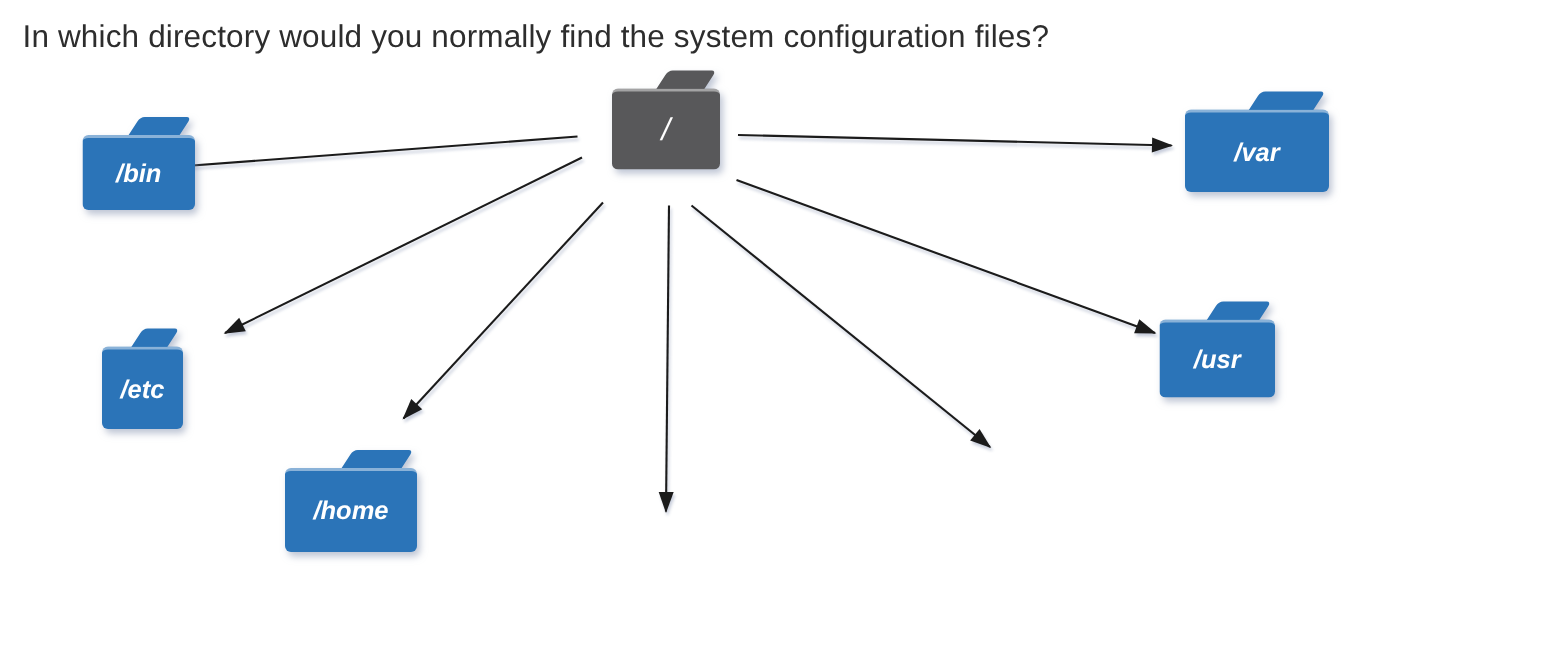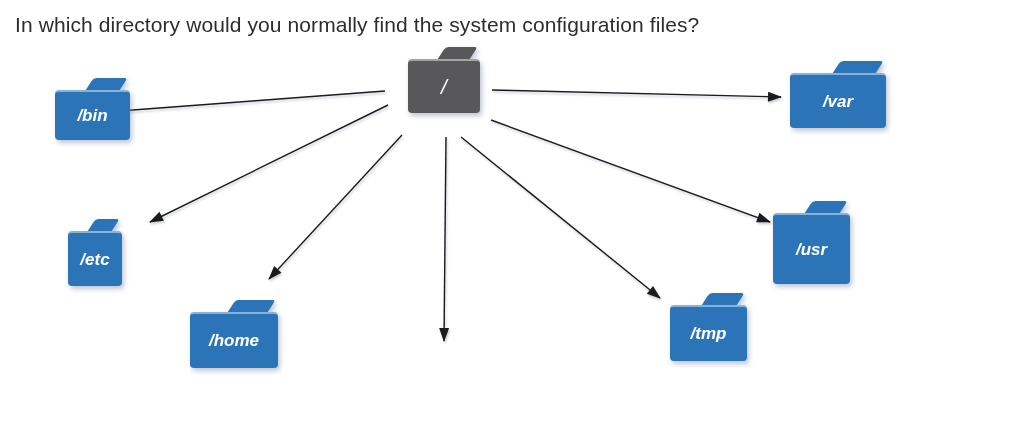--- a/index.html
+++ b/index.html
@@ -73,21 +73,21 @@
     font-size: 21px;
     font-weight: normal;
   }
   
   .f-root { left: 408px; top: 59px;  width: 72px; height: 54px; }
   .f-bin  { left: 27px;  top: 90px;  width: 75px; height: 50px; margin-left: 28px; }
   .f-etc  { left: 68px;  top: 231px; width: 54px; height: 55px; }
   .f-home { left: 190px; top: 312px; width: 88px; height: 56px; }
   .f-opt  { left: 407px; top: 374px; width: 78px; height: 55px; }
   .f-tmp  { left: 670px; top: 305px; width: 77px; height: 56px; }
-  .f-usr  { left: 773px; top: 213px; width: 77px; height: 71px; }
+  .f-usr  { left: 773px; top: 213px; width: 77px; height: 52px; }
   .f-var  { left: 790px; top: 73px;  width: 96px; height: 55px; }
 </style>
 </head>
 <body>
 
 <div class="stage">
 
   <div class="question">In which directory would you normally find the system configuration files?</div>
 
   <svg class="arrows" viewBox="0 0 1029 442" xmlns="http://www.w3.org/2000/svg">
@@ -125,25 +125,20 @@
     <span class="flabel">/etc</span>
   </div>
 
   <div class="folder dir f-home">
     <span class="tab"></span>
     <span class="fbody"></span>
     <span class="flabel">/home</span>
   </div>
 
 
-  <div class="folder dir f-tmp">
-    <span class="tab"></span>
-    <span class="fbody"></span>
-    <span class="flabel">/tmp</span>
-  </div>
 
   <div class="folder dir f-usr">
     <span class="tab"></span>
     <span class="fbody"></span>
     <span class="flabel">/usr</span>
   </div>
 
   <div class="folder dir f-var">
     <span class="tab"></span>
     <span class="fbody"></span>

